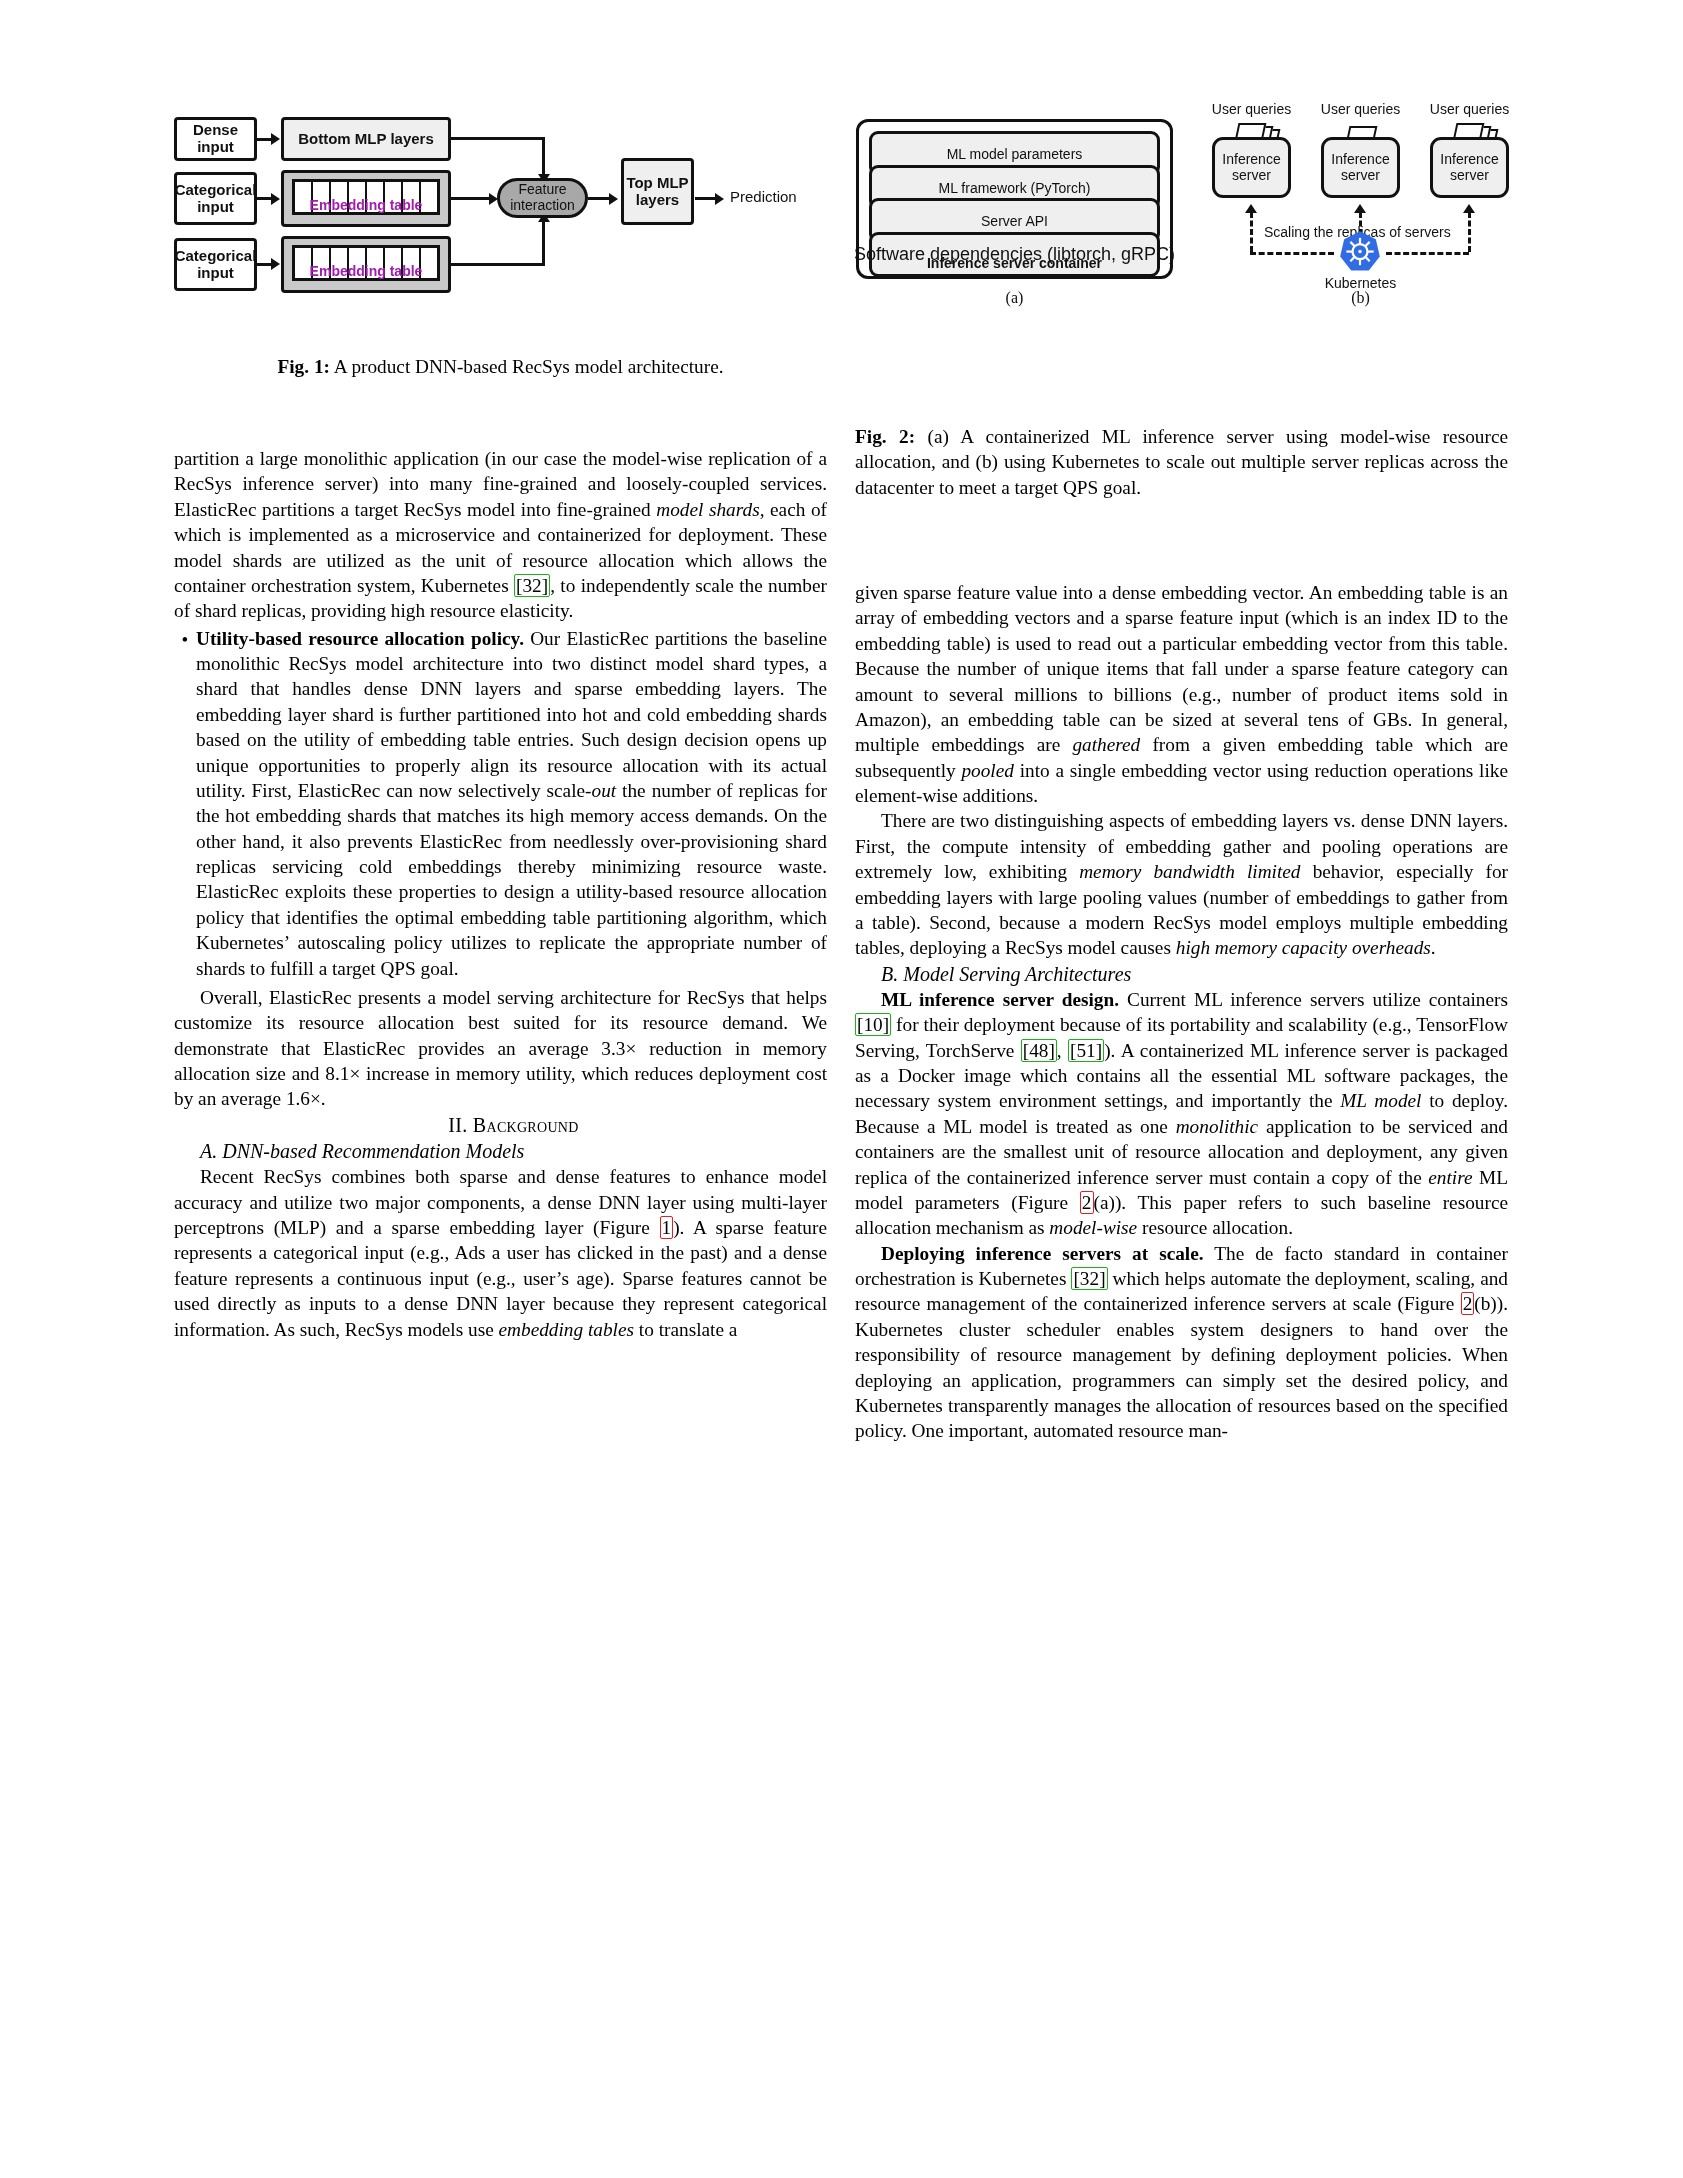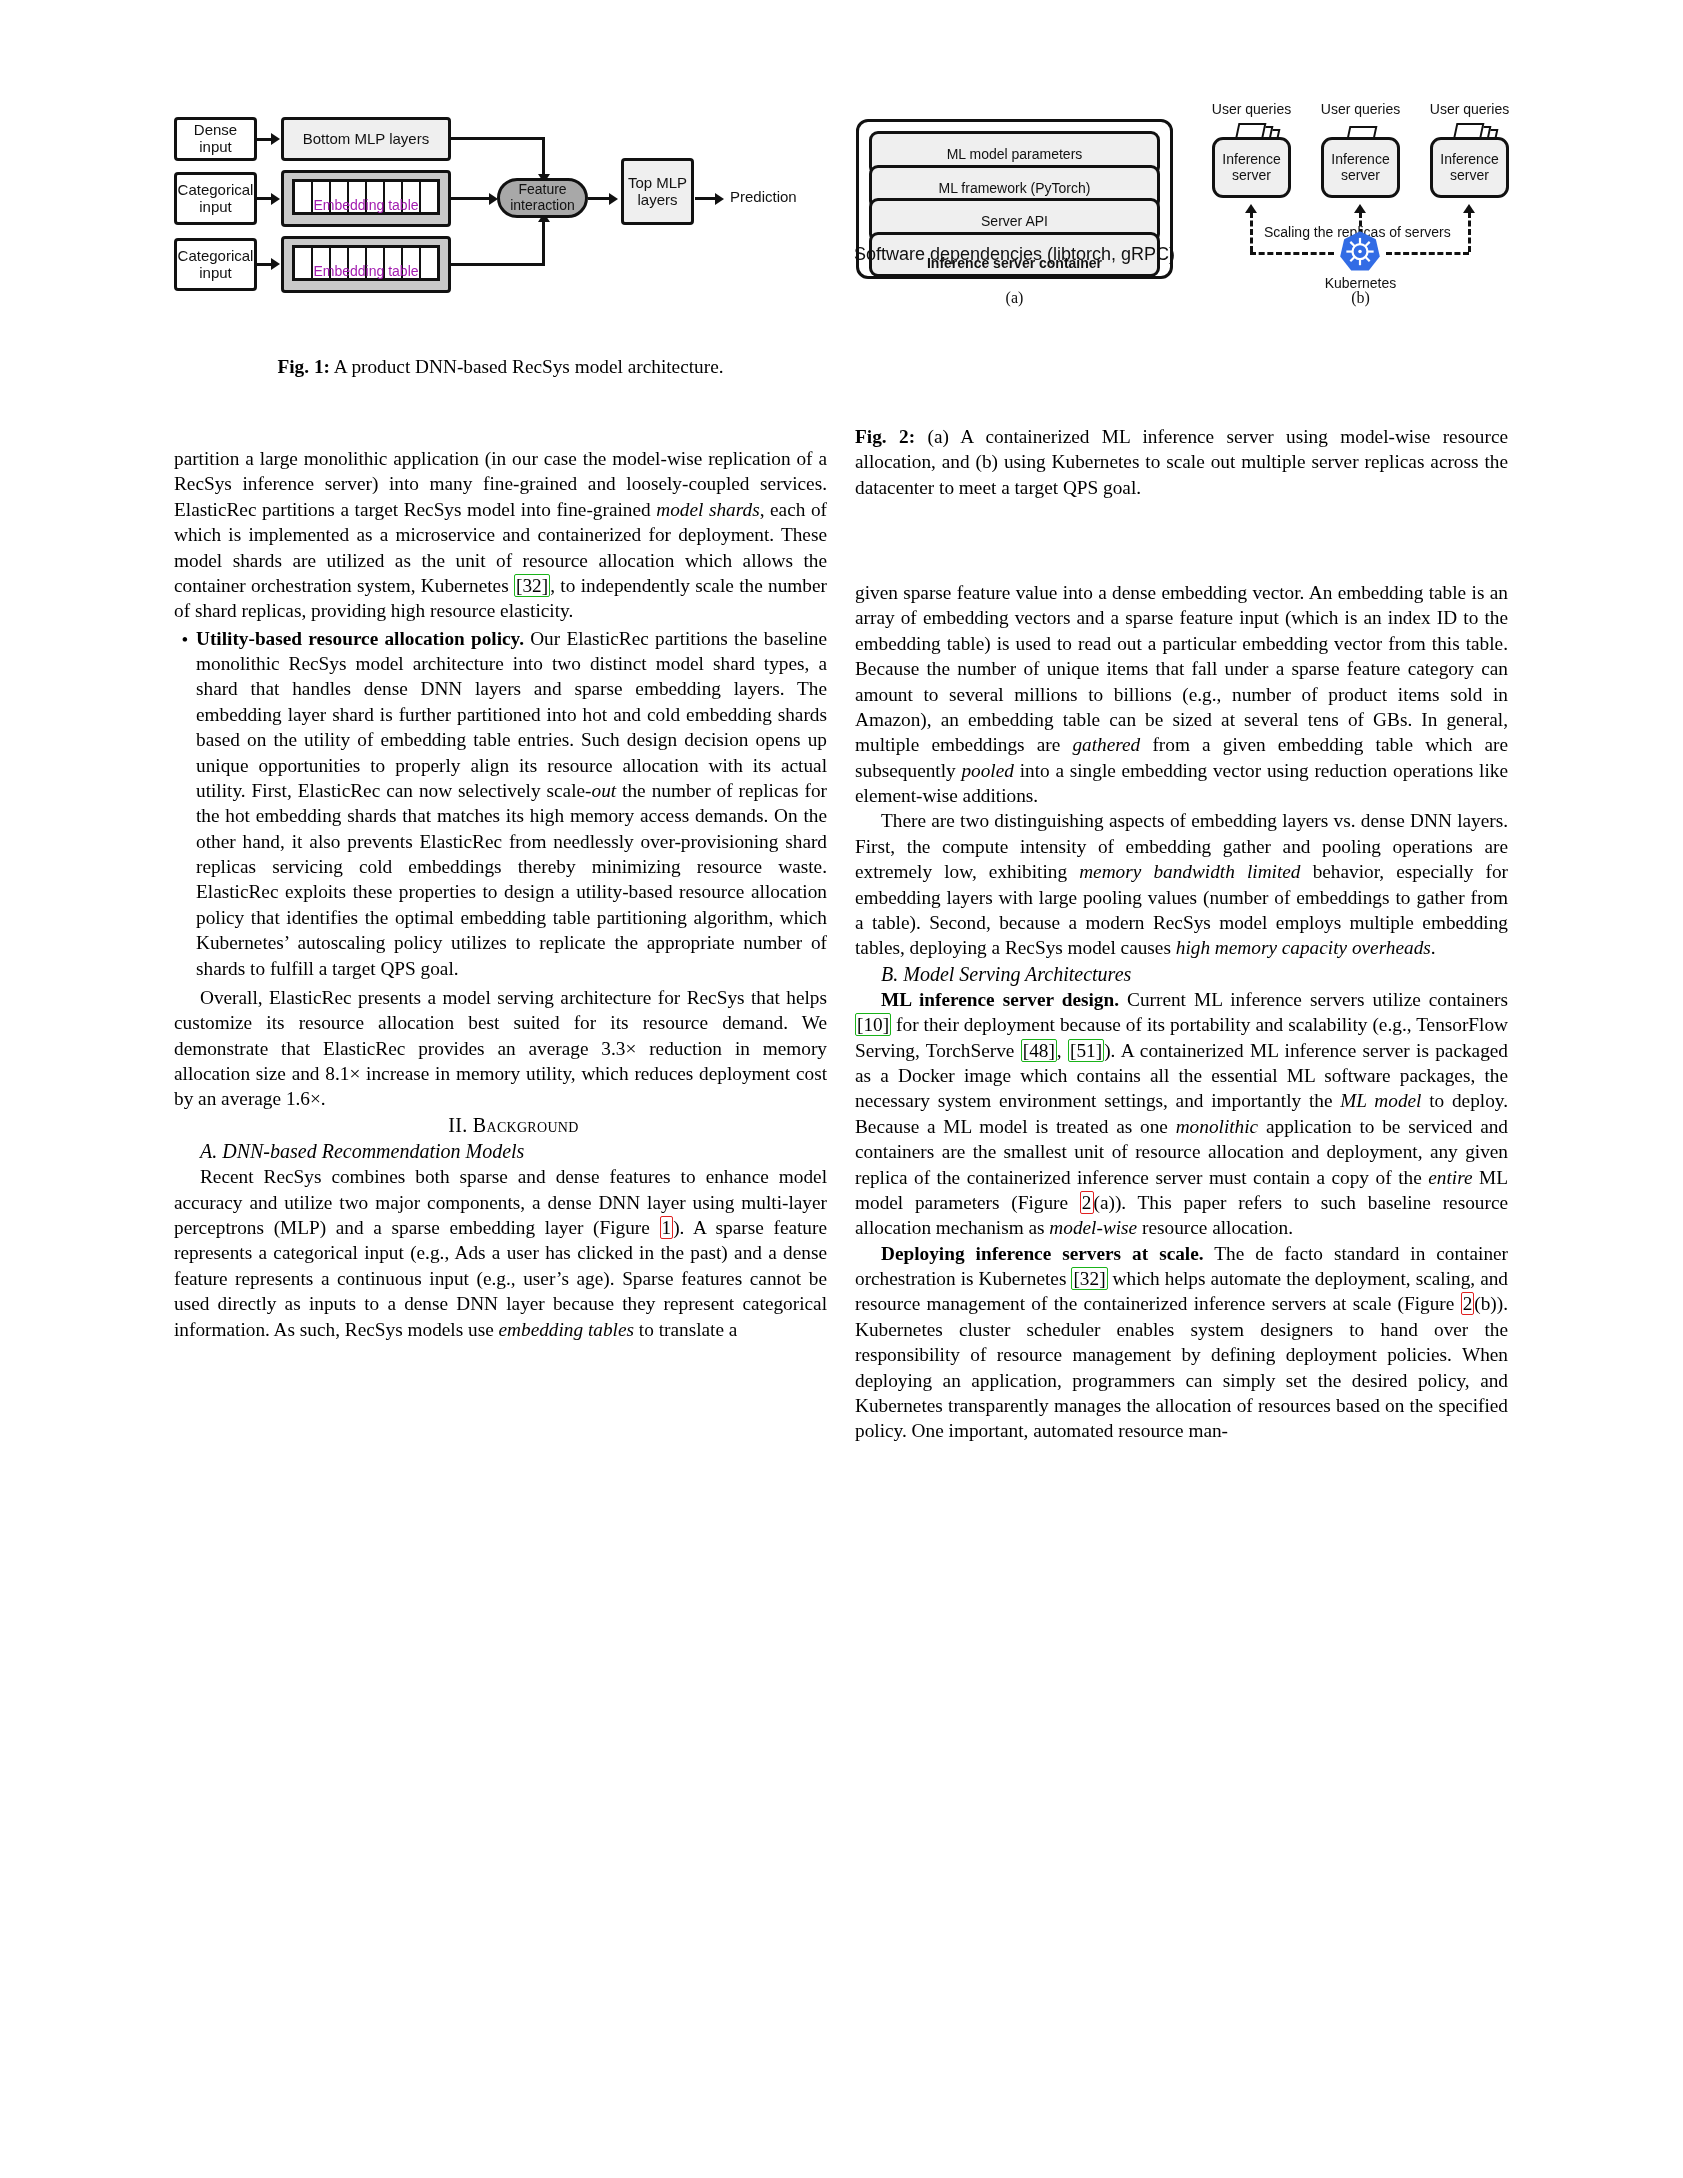--- a/index.html
+++ b/index.html
@@ -18,20 +18,21 @@
 
   
   .fig1 { position:absolute; left:174px; top:117px; width:614px; height:178px; }
   .f1box {
     position:absolute; box-sizing:border-box;
     border:3px solid #111; border-radius:4px;
     display:flex; align-items:center; justify-content:center;
     font-family:"Liberation Sans", sans-serif;
     font-size:15px; line-height:1.12; text-align:center; color:#111;
     background:#ffffff;
+    font-weight:bold;
   }
   .f1box.shaded { background:#efefef; }
   .f1box.grayband { background:#c9c9c9; }
   .f1ell {
     position:absolute; box-sizing:border-box;
     border:3px solid #111; border-radius:28px;
     background:#a8a8a8;
     display:flex; align-items:center; justify-content:center;
     font-family:"Liberation Sans", sans-serif;
     font-size:14px; line-height:1.12; text-align:center; color:#111;

